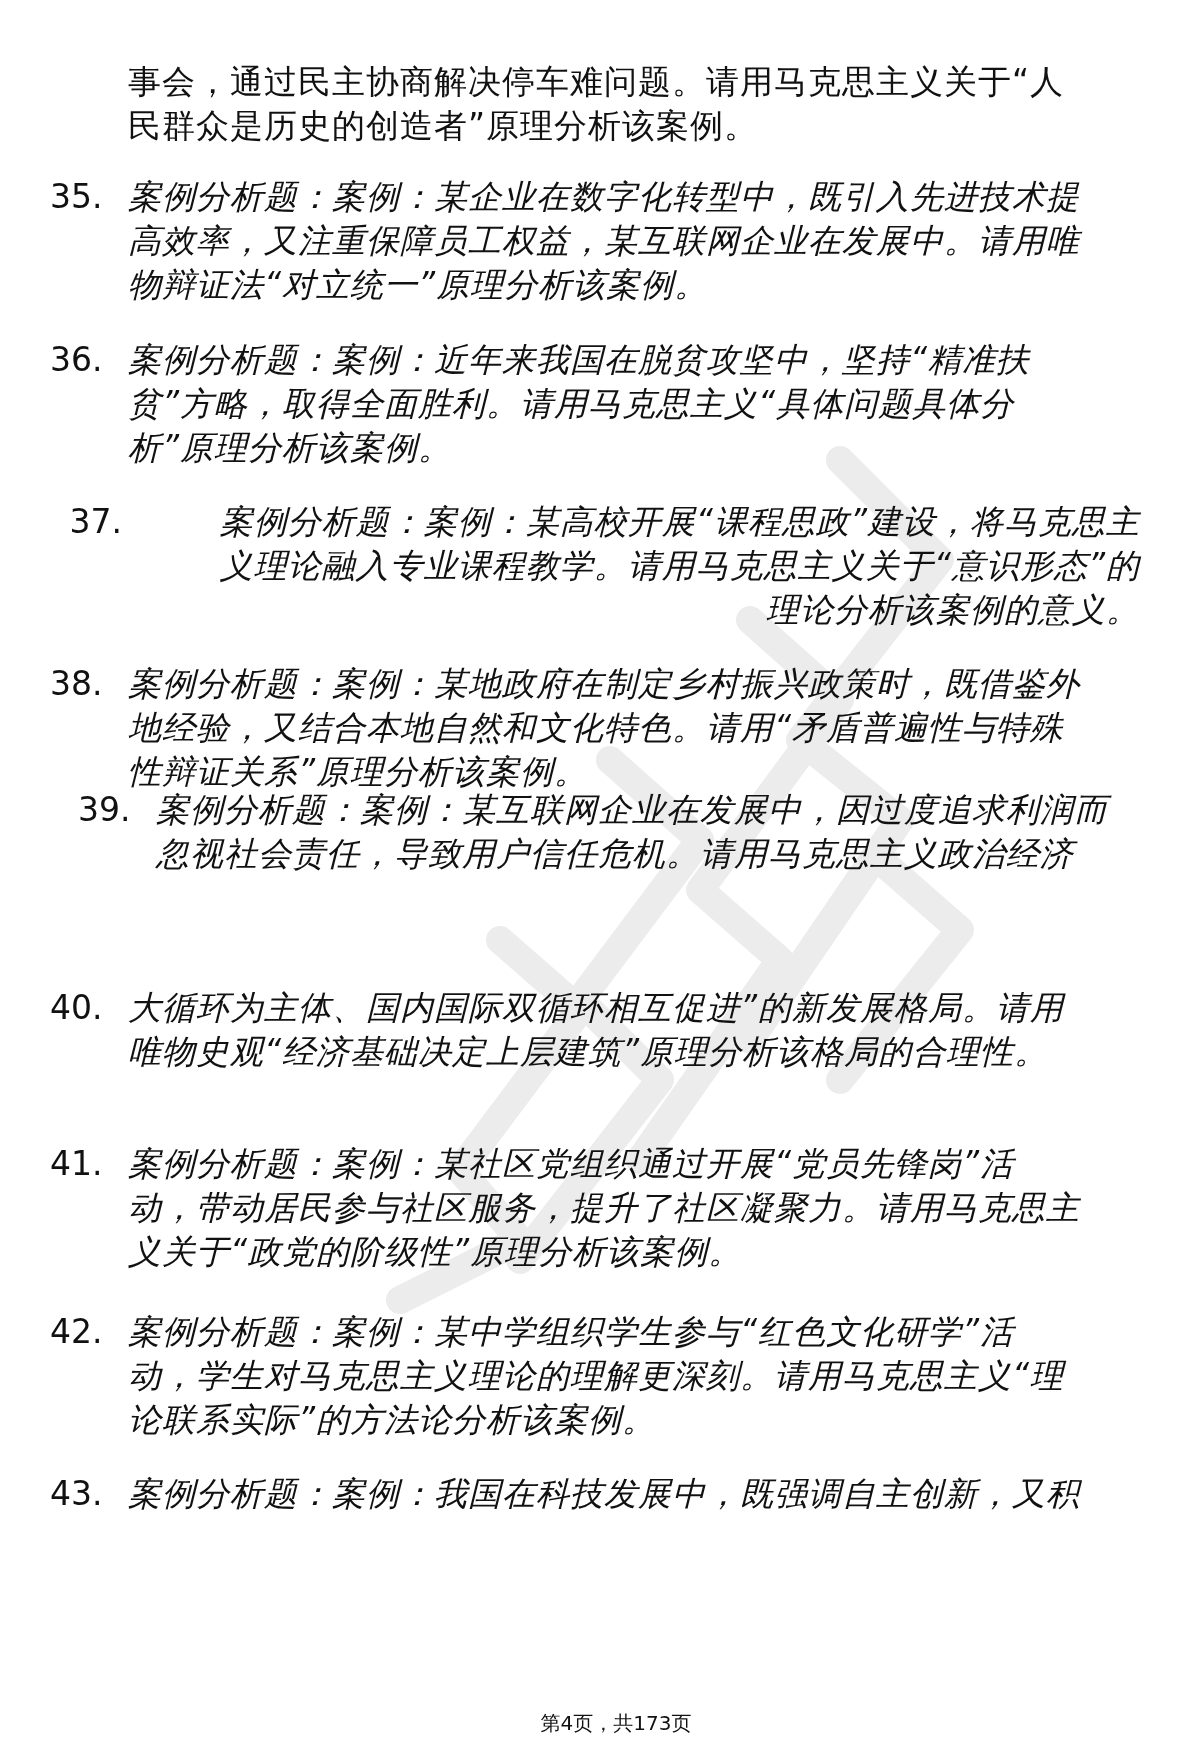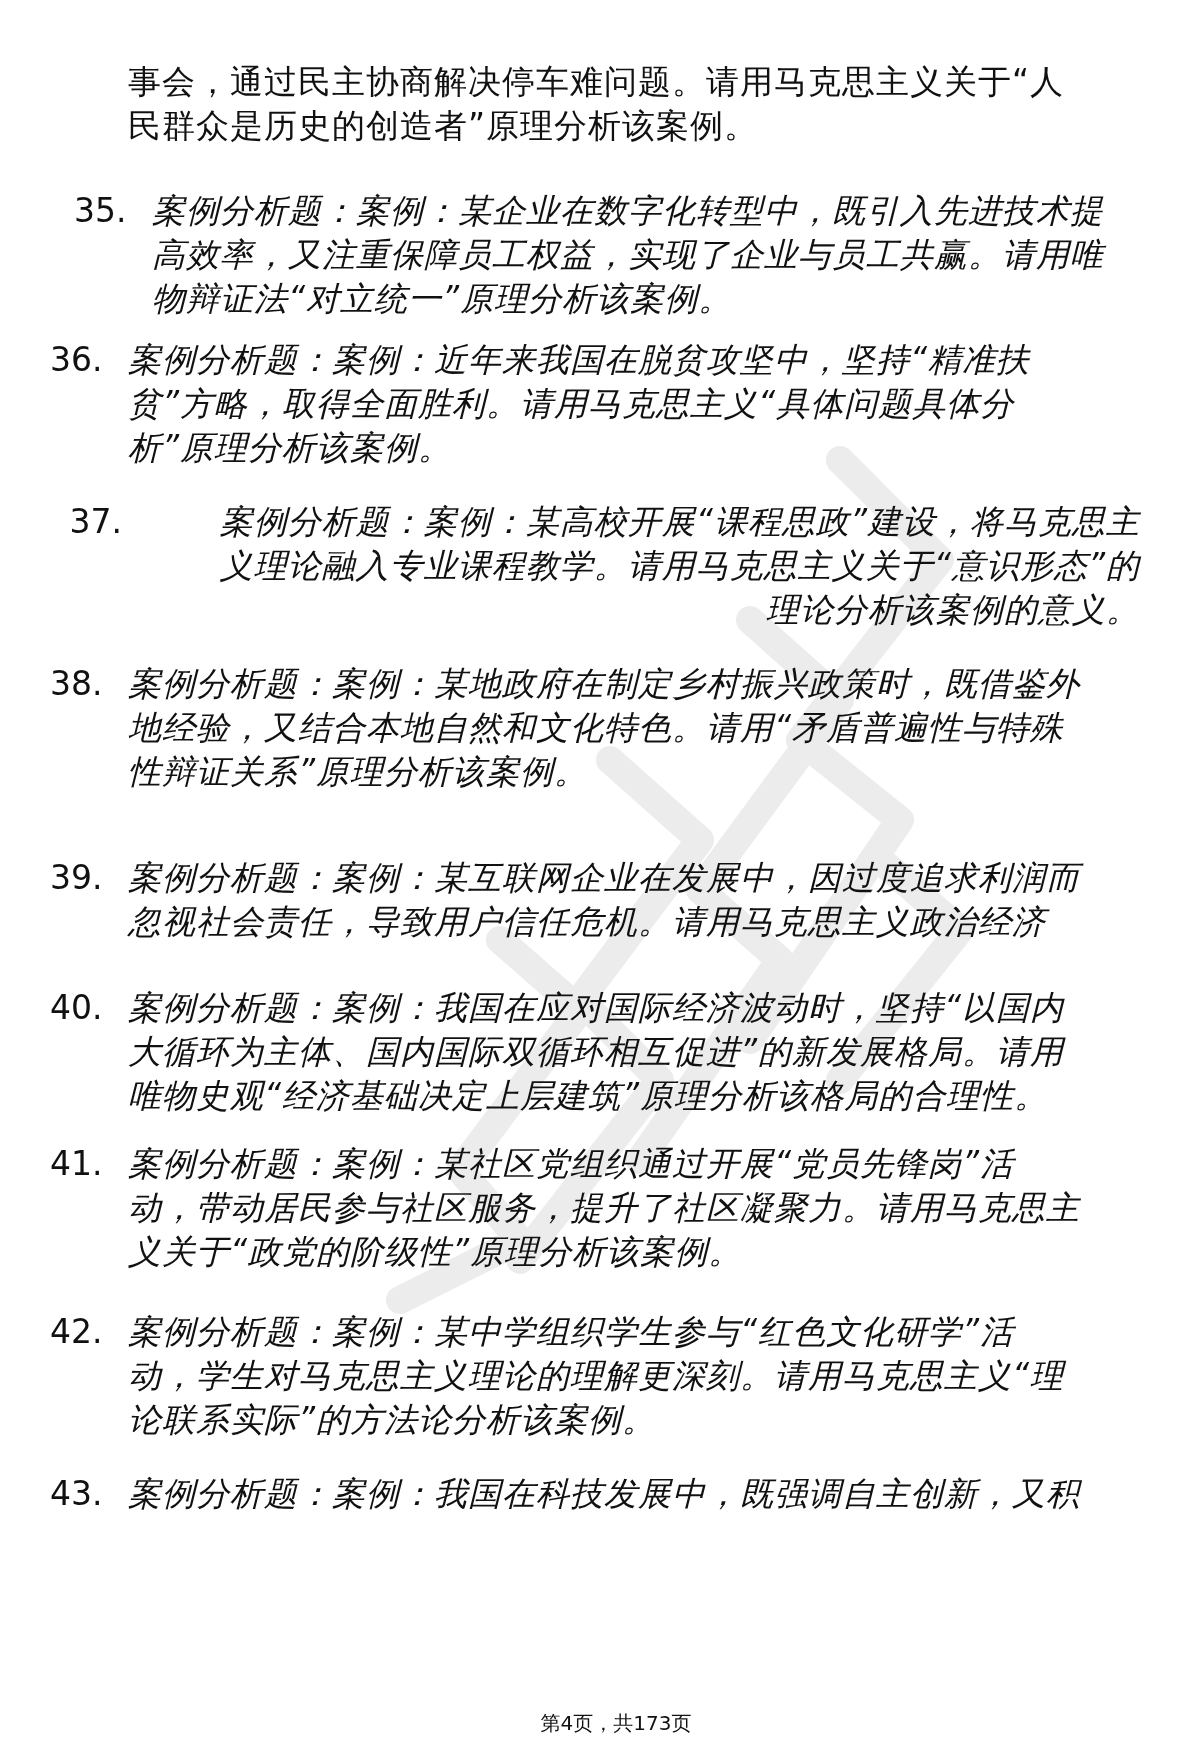--- a/index.html
+++ b/index.html
@@ -45,25 +45,25 @@
   </g>
 </svg>
 
 <div class="page">
 
   <div class="para" style="top:60px;">
     <span class="line">事会，通过民主协商解决停车难问题。请用马克思主义关于“人</span>
     <span class="line">民群众是历史的创造者”原理分析该案例。</span>
   </div>
 
-  <div class="item" style="top:189px;margin-left:24px;">
+  <div class="item" style="top:175px;">
     <span class="num">35.</span>
     <div class="text">
       <span class="line">案例分析题：案例：某企业在数字化转型中，既引入先进技术提</span>
-      <span class="line">高效率，又注重保障员工权益，实现了企业与员工共赢。请用唯</span>
+      <span class="line">高效率，又注重保障员工权益，某互联网企业在发展中。请用唯</span>
       <span class="line">物辩证法“对立统一”原理分析该案例。</span>
     </div>
   </div>
 
   <div class="item" style="top:338px;">
     <span class="num">36.</span>
     <div class="text">
       <span class="line">案例分析题：案例：近年来我国在脱贫攻坚中，坚持“精准扶</span>
       <span class="line">贫”方略，取得全面胜利。请用马克思主义“具体问题具体分</span>
       <span class="line">析”原理分析该案例。</span>
@@ -81,32 +81,31 @@
 
   <div class="item" style="top:662px;">
     <span class="num">38.</span>
     <div class="text">
       <span class="line">案例分析题：案例：某地政府在制定乡村振兴政策时，既借鉴外</span>
       <span class="line">地经验，又结合本地自然和文化特色。请用“矛盾普遍性与特殊</span>
       <span class="line">性辩证关系”原理分析该案例。</span>
     </div>
   </div>
 
-  <div class="item" style="top:856px;">
+  <div class="item" style="top:788px;margin-left:28px;">
     <span class="num">39.</span>
     <div class="text">
       <span class="line">案例分析题：案例：某互联网企业在发展中，因过度追求利润而</span>
       <span class="line">忽视社会责任，导致用户信任危机。请用马克思主义政治经济</span>
     </div>
   </div>
 
   <div class="item" style="top:986px;">
     <span class="num">40.</span>
     <div class="text">
-      <span class="line">案例分析题：案例：我国在应对国际经济波动时，坚持“以国内</span>
       <span class="line">大循环为主体、国内国际双循环相互促进”的新发展格局。请用</span>
       <span class="line">唯物史观“经济基础决定上层建筑”原理分析该格局的合理性。</span>
     </div>
   </div>
 
   <div class="item" style="top:1142px;">
     <span class="num">41.</span>
     <div class="text">
       <span class="line">案例分析题：案例：某社区党组织通过开展“党员先锋岗”活</span>
       <span class="line">动，带动居民参与社区服务，提升了社区凝聚力。请用马克思主</span>

